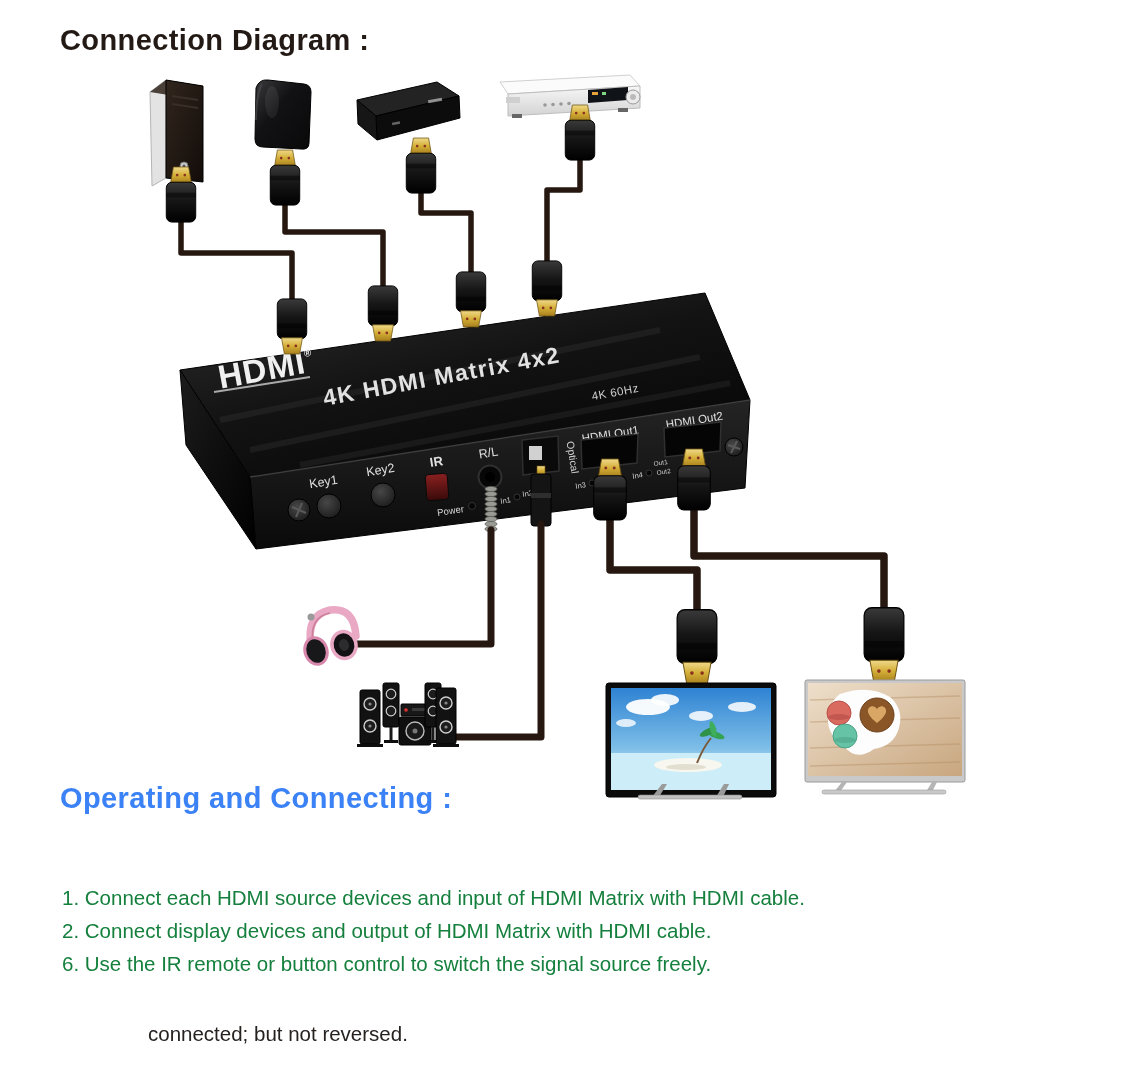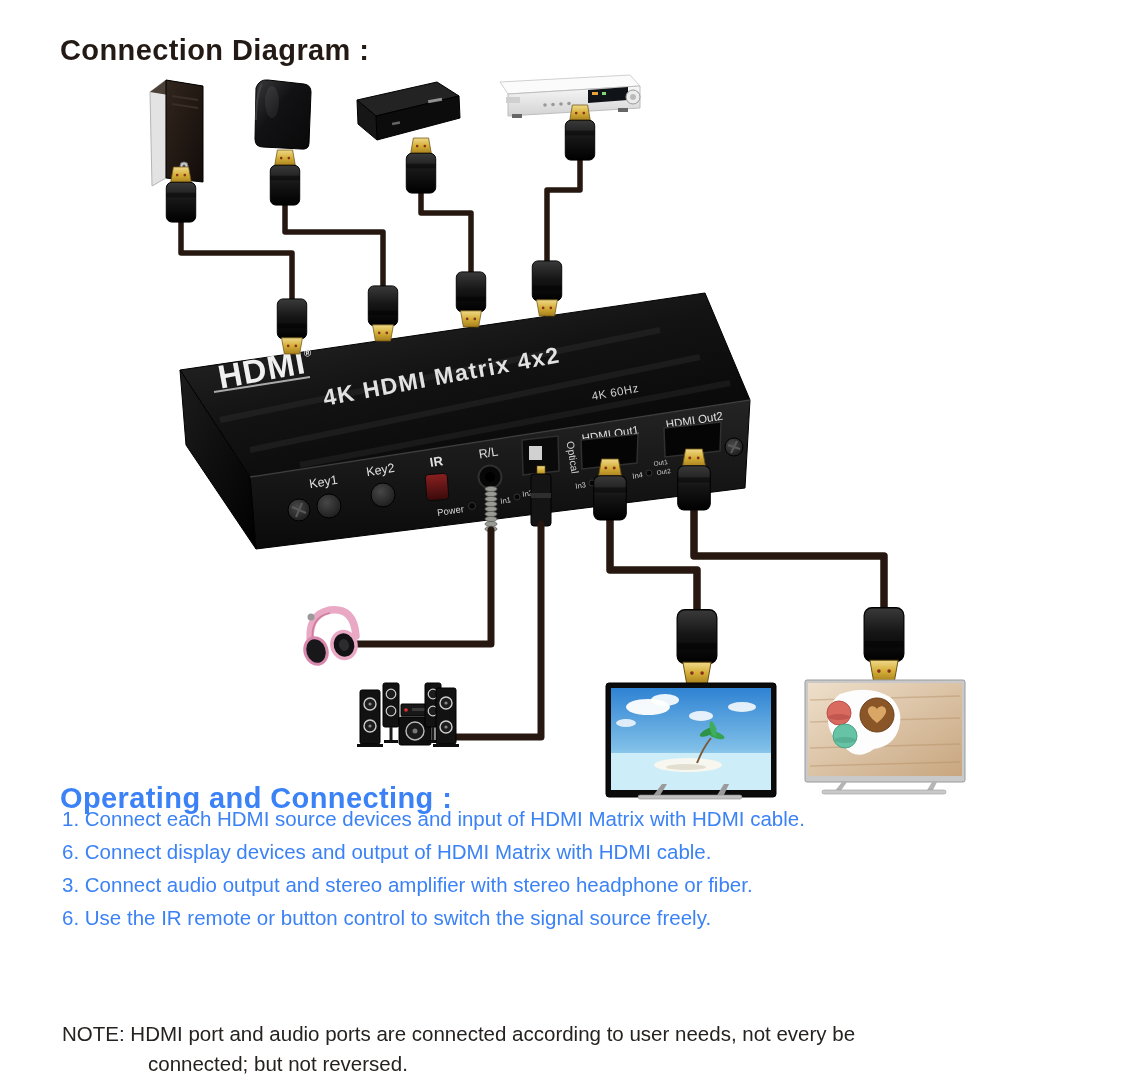--- a/index.html
+++ b/index.html
@@ -1,23 +1,23 @@
 <!DOCTYPE html>
 <html><head>
 <meta charset="utf-8">
 <style>
   html,body{margin:0;padding:0;background:#fff;}
   .page{position:relative;width:1127px;height:1076px;background:#ffffff;overflow:hidden;
         font-family:"Liberation Sans", sans-serif;color:#231a15;}
-  .h1{position:absolute;left:60px;top:34px;margin:0;font-size:29px;font-weight:bold;
+  .h1{position:absolute;left:60px;top:24px;margin:0;font-size:29px;font-weight:bold;
       letter-spacing:.4px;color:#231a15;}
   .h2{position:absolute;left:60px;top:782px;margin:0;font-size:29px;font-weight:bold;
       letter-spacing:.4px;color:#3b82f6;}
   .diagram-svg{position:absolute;left:0;top:0;width:1127px;height:1076px;}
-  .instructions{position:absolute;left:62px;top:802px;font-size:20.5px;color:#3b82f6;}
+  .instructions{position:absolute;left:62px;top:881px;font-size:20.5px;color:#15803d;}
   .instr{height:33px;line-height:33px;white-space:nowrap;}
   .note{position:absolute;left:62px;top:1019px;font-size:20.5px;line-height:30px;color:#262220;}
   .note-line2{padding-left:86px;}
   svg text{font-family:"Liberation Sans", sans-serif;}
 </style>
 </head>
 <body>
 
 <div class="page">
 
@@ -334,23 +334,21 @@
       <polygon points="834,792 842,782 847,782 840,792" fill="#b5b5b5"></polygon>
       <polygon points="926,792 932,782 937,782 932,792" fill="#b5b5b5"></polygon>
       <rect x="822" y="790" width="124" height="4" rx="2" fill="#c9c9c9" stroke="#9a9a9a" stroke-width=".6"></rect>
     </g>
   </svg>
 
   <h2 class="h2">Operating and Connecting :</h2>
 
   <div class="instructions">
     <div class="instr">1. Connect each HDMI source devices and input of HDMI Matrix with HDMI cable.</div>
-    <div class="instr">6. Connect display devices and output of HDMI Matrix with HDMI cable.</div>
-    <div class="instr">3. Connect audio output and stereo amplifier with stereo headphone or fiber.</div>
+    <div class="instr">2. Connect display devices and output of HDMI Matrix with HDMI cable.</div>
     <div class="instr">6. Use the IR remote or button control to switch the signal source freely.</div>
   </div>
 
   <div class="note">
-    <div>NOTE: HDMI port and audio ports are connected according to user needs, not every be</div>
     <div class="note-line2">connected; but not reversed.</div>
   </div>
 
 </div>
 
 </body></html>

